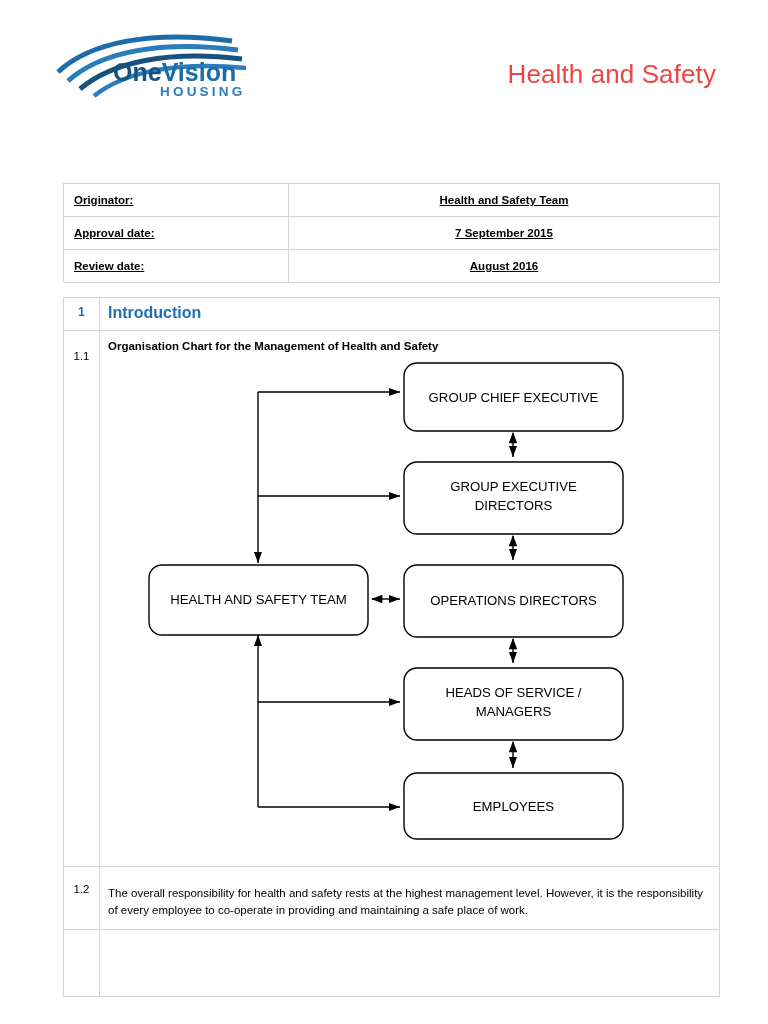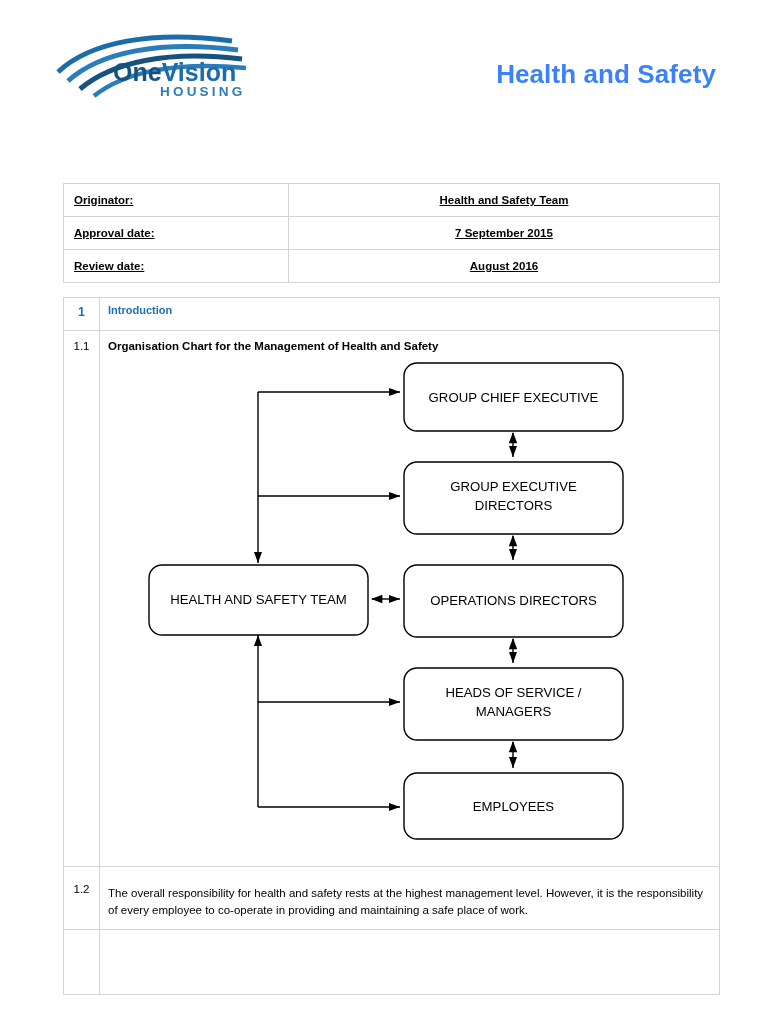--- a/index.html
+++ b/index.html
@@ -30,23 +30,23 @@
   }
   #logo svg { display: block; }
 
   #doc-title {
     position: absolute;
     right: 52px;
     top: 58px;
     width: 420px;
     text-align: right;
     font-size: 26px;
-    font-weight: bold;
+    font-weight: normal;
     line-height: 1.28;
-    color: #3b82f6;
+    color: #ef4444;
     letter-spacing: 0.1px;
   }
   #doc-title .tline { display: block; }
 
   
   #meta-table {
     position: absolute;
     left: 63px;
     top: 183px;
     width: 657px;
@@ -82,39 +82,39 @@
     table-layout: fixed;
   }
   #content-table td {
     border: 1px solid #D4D4D4;
     vertical-align: top;
   }
   td.numcol {
     width: 33px;
     text-align: center;
     font-size: 11.5px;
-    padding-top: 9px;
+    padding-top: 19px;
   }
   td.bodycol {
     padding: 9px 10px 9px 8px;
     font-size: 11.5px;
   }
   tr.section-row td {
     height: 20px;
   }
   tr.section-row td.numcol {
     color: #1F6FB2;
     font-weight: bold;
     font-size: 12.5px;
     padding-top: 7px;
   }
   tr.section-row td.bodycol {
     color: #1F6FB2;
     font-weight: bold;
-    font-size: 11px;
+    font-size: 16px;
     padding-top: 6px;
     padding-bottom: 6px;
   }
   .sub-heading {
     font-weight: bold;
     font-size: 11.5px;
     display: block;
   }
   #chart-cell { padding-bottom: 0; }
   #chart-wrap {

